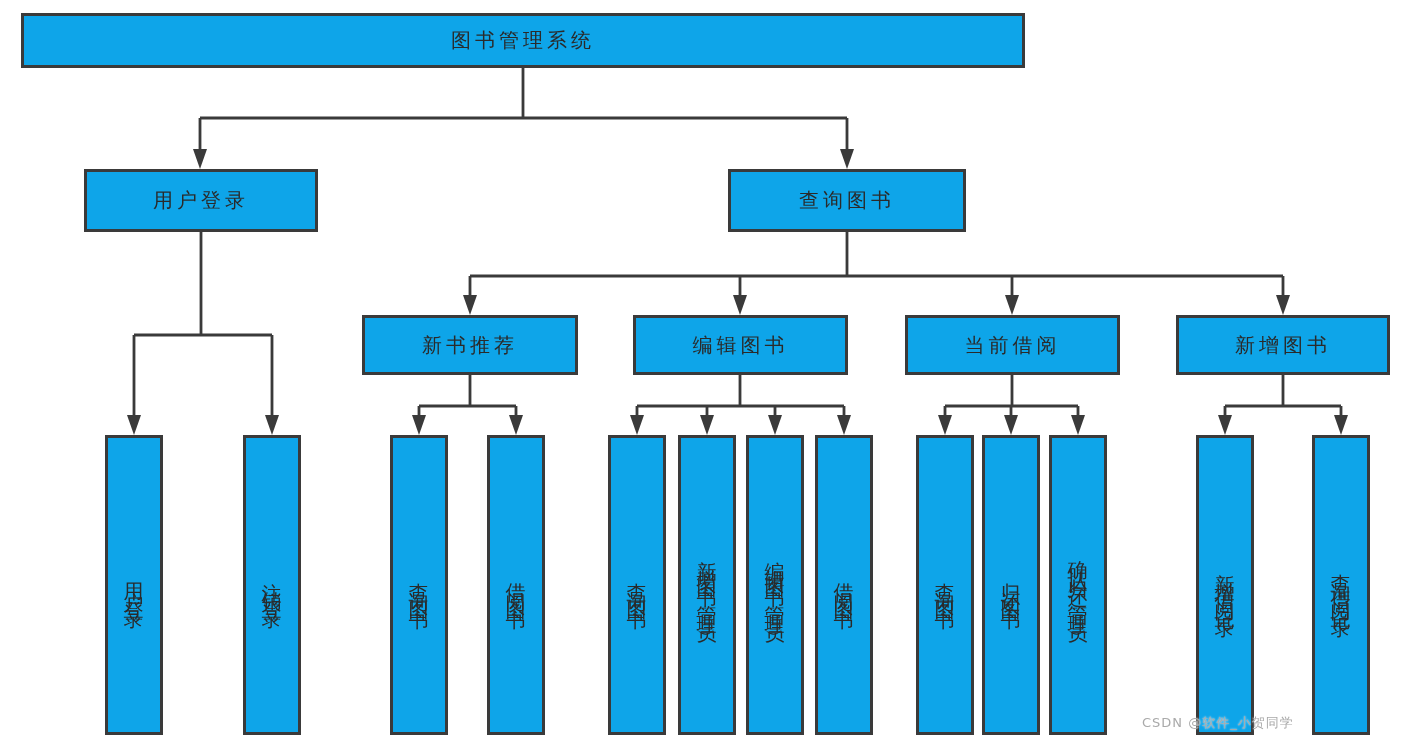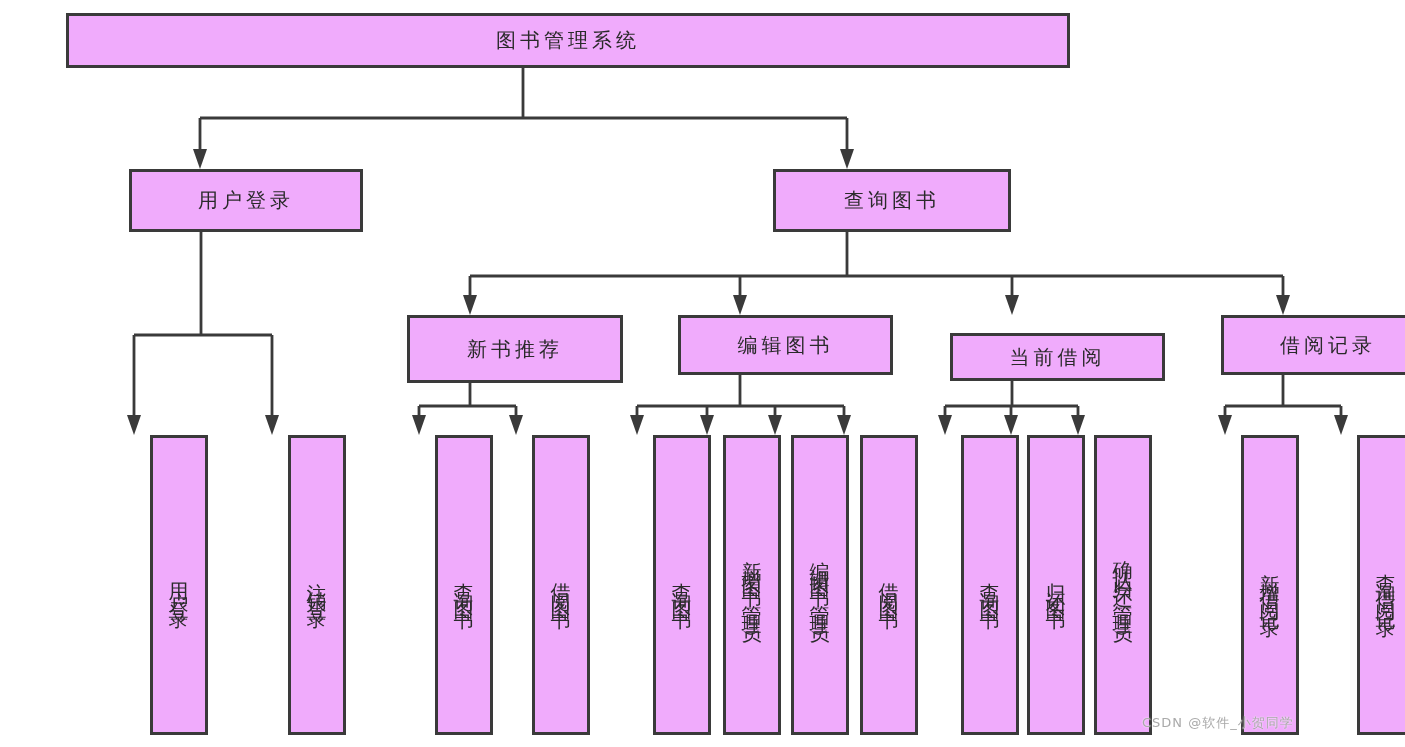--- a/index.html
+++ b/index.html
@@ -10,25 +10,25 @@
   body{
     width:1405px;height:747px;position:relative;overflow:hidden;
     background:var(--background);
     font-family:"DejaVu Sans","Liberation Sans",sans-serif;
   }
   .canvas{position:absolute;inset:0;width:1405px;height:747px;}
   svg.connectors{position:absolute;left:0;top:0;pointer-events:none;}
   .ln{stroke:var(--line);stroke-width:2.8;fill:none;}
   .ar{fill:var(--line);stroke:none;}
   .node{
-    position:absolute;box-sizing:border-box;background:#f0abfc;
+    position:absolute;box-sizing:border-box;background:#0ea5e9;
     border:3px solid var(--border);
     display:flex;align-items:center;justify-content:center;
     color:var(--text);font-size:20px;letter-spacing:4px;
-    white-space:nowrap;z-index:2;margin-left:45px;
+    white-space:nowrap;z-index:2;
   }
   .node-v{letter-spacing:0;}
   .node-v .vtext{
     writing-mode:vertical-rl;text-orientation:mixed;
     font-size:20px;letter-spacing:9px;line-height:1;
   }
   .watermark{
     position:absolute;left:1142px;top:714px;z-index:5;
     font-size:13px;letter-spacing:1px;color:var(--watermark);
     text-shadow:0 0 2px #ffffff;white-space:nowrap;
@@ -73,24 +73,24 @@
     <path class="ln" d="M1283,375 L1283,406 M1225,406 L1341,406 M1225,406 L1225,416 M1341,406 L1341,416"></path>
     <polygon class="ar" points="1218,415 1232,415 1225,435"></polygon>
     <polygon class="ar" points="1334,415 1348,415 1341,435"></polygon>
   </svg>
 
   <div class="node" style="left:21px;top:13px;width:1004px;height:55px;">图书管理系统</div>
 
   <div class="node" style="left:84px;top:169px;width:234px;height:63px;">用户登录</div>
   <div class="node" style="left:728px;top:169px;width:238px;height:63px;">查询图书</div>
 
-  <div class="node" style="left:362px;top:315px;width:216px;height:68px;">新书推荐</div>
+  <div class="node" style="left:362px;top:315px;width:216px;height:60px;">新书推荐</div>
   <div class="node" style="left:633px;top:315px;width:215px;height:60px;">编辑图书</div>
-  <div class="node" style="left:905px;top:333px;width:215px;height:48px;">当前借阅</div>
-  <div class="node" style="left:1176px;top:315px;width:214px;height:60px;">借阅记录</div>
+  <div class="node" style="left:905px;top:315px;width:215px;height:60px;">当前借阅</div>
+  <div class="node" style="left:1176px;top:315px;width:214px;height:60px;">新增图书</div>
 
   <div class="node node-v" style="left:105px;top:435px;width:58px;height:300px;">
     <span class="vtext">用户登录</span>
   </div>
   <div class="node node-v" style="left:243px;top:435px;width:58px;height:300px;">
     <span class="vtext">注销登录</span>
   </div>
 
   <div class="node node-v" style="left:390px;top:435px;width:58px;height:300px;">
     <span class="vtext">查询图书</span>

